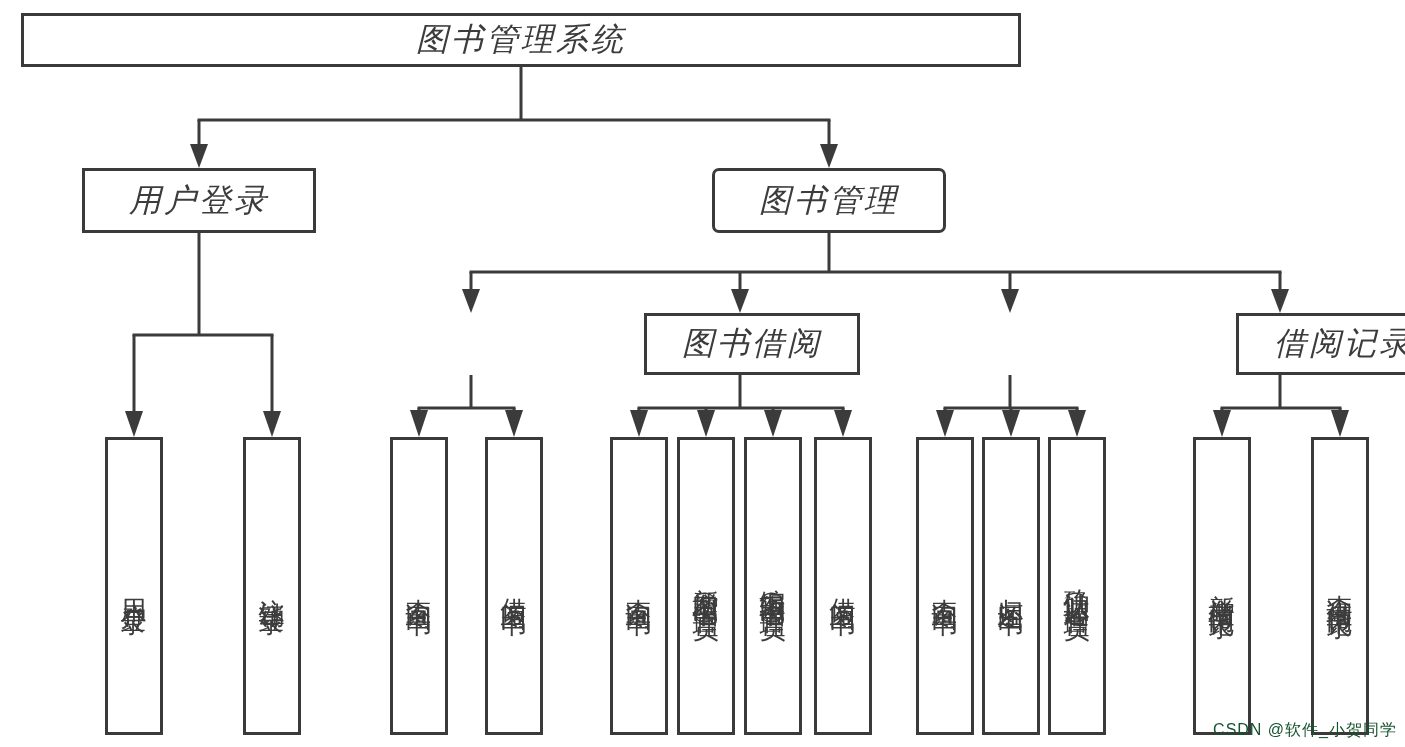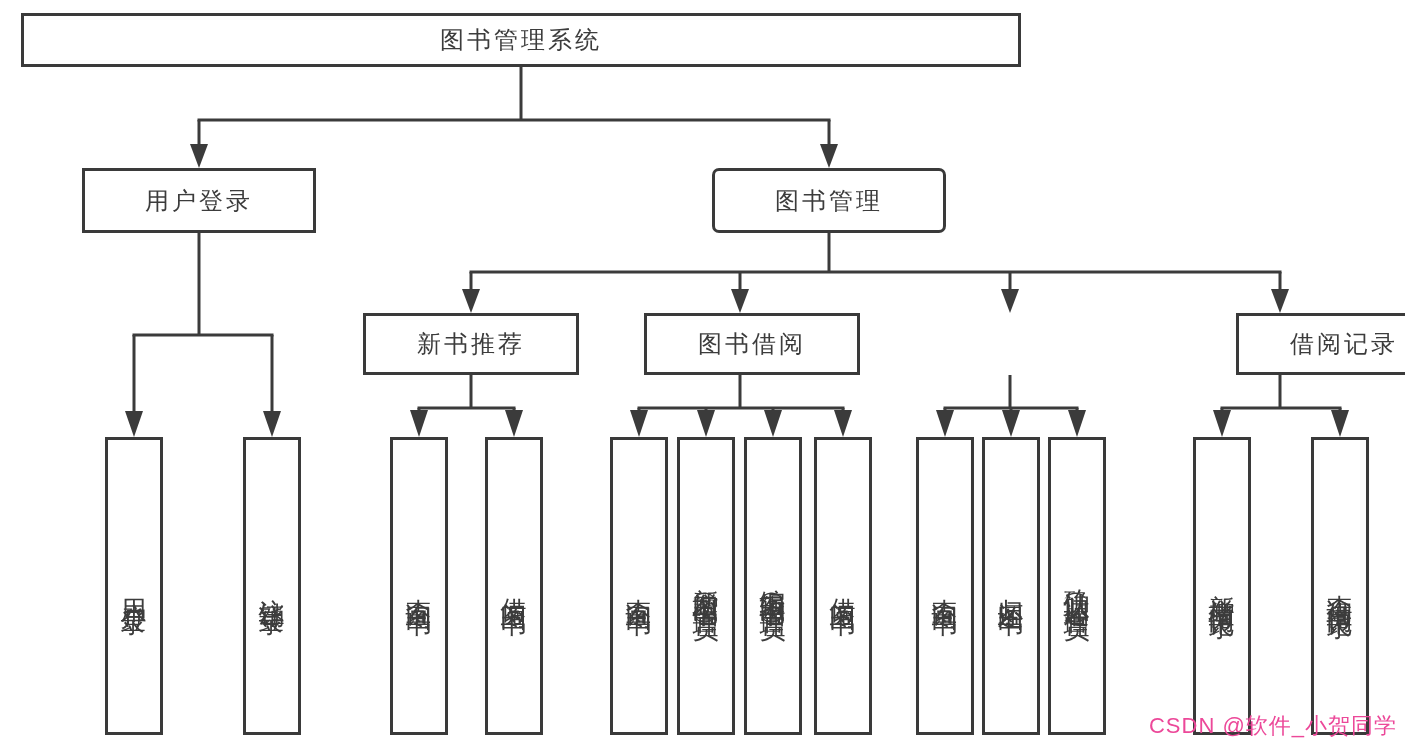--- a/index.html
+++ b/index.html
@@ -22,42 +22,43 @@
     position: absolute;
     box-sizing: border-box;
     border: 3px solid #3a3a3a;
     background: #ffffff;
     display: flex;
     align-items: center;
     justify-content: center;
     color: #3c3c3c;
   }
   .hnode span {
-    font-size: 24px;
+    font-size: 32px;
     letter-spacing: 3px;
     white-space: nowrap;
+    font-style: italic;
   }
   .vnode span {
     writing-mode: vertical-rl;
     text-orientation: mixed;
     font-size: 26px;
     letter-spacing: 4px;
     line-height: 1;
   }
   .root  { left: 21px;  top: 13px;  width: 1000px; height: 54px; }
   .l2    { top: 168px; width: 234px; height: 65px; }
   .l3    { top: 313px; width: 216px; height: 62px; }
   .leaf  { top: 437px; width: 58px;  height: 298px; }
   #watermark {
     position: absolute;
     right: 8px;
     bottom: 6px;
-    font-size: 22px;
+    font-size: 16px;
     letter-spacing: 1px;
-    color: #ec4899;
+    color: #14532d;
     white-space: nowrap;
     text-align: right;
   }
 </style>
 </head>
 <body>
 
 <div id="stage">
 
   <svg id="connectors" viewBox="0 0 1405 747" xmlns="http://www.w3.org/2000/svg">
@@ -140,23 +141,20 @@
     <span>图书管理系统</span>
   </div>
 
   <div class="node hnode l2" style="left:82px;">
     <span>用户登录</span>
   </div>
   <div class="node hnode l2" style="left:712px;border-radius:7px;">
     <span>图书管理</span>
   </div>
 
-  <div class="node hnode l3" style="left:363px;">
-    <span>新书推荐</span>
-  </div>
   <div class="node hnode l3" style="left:644px;">
     <span>图书借阅</span>
   </div>
   <div class="node hnode l3" style="left:1236px;">
     <span>借阅记录</span>
   </div>
 
   <div class="node vnode leaf" style="left:105px;">
     <span>用户登录</span>
   </div>

